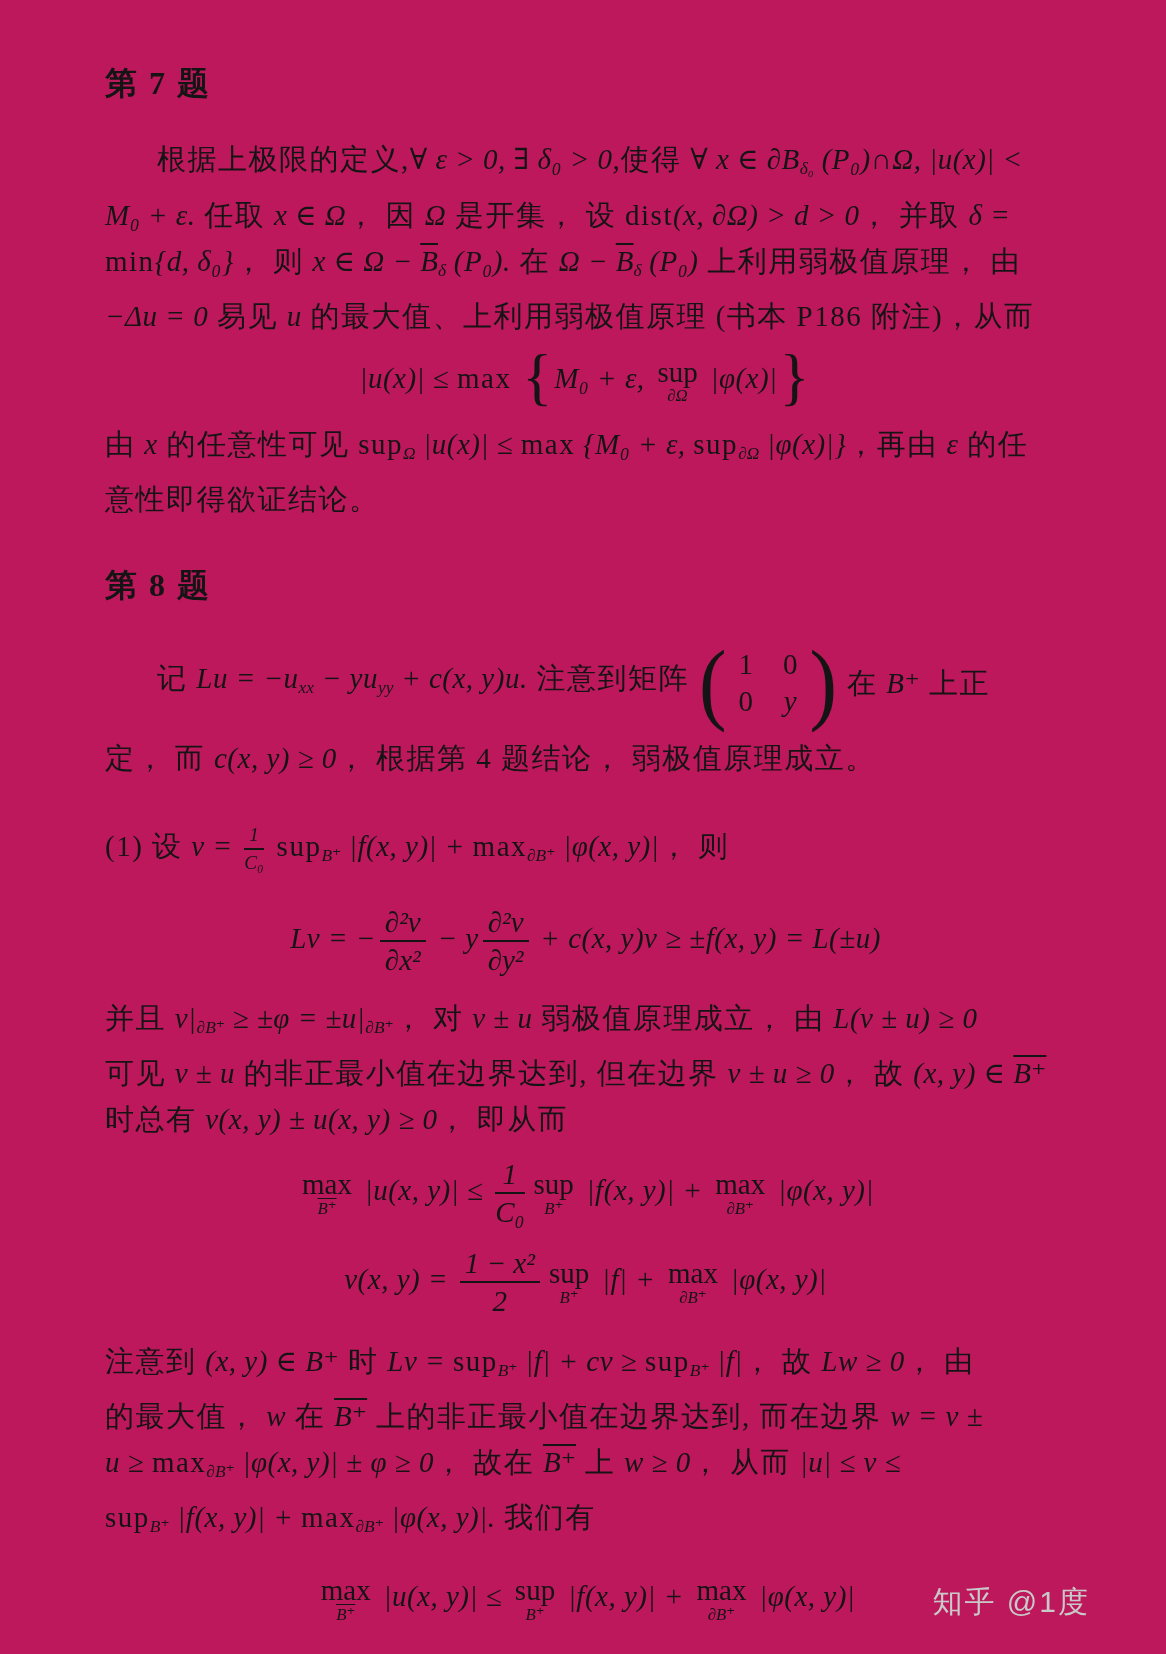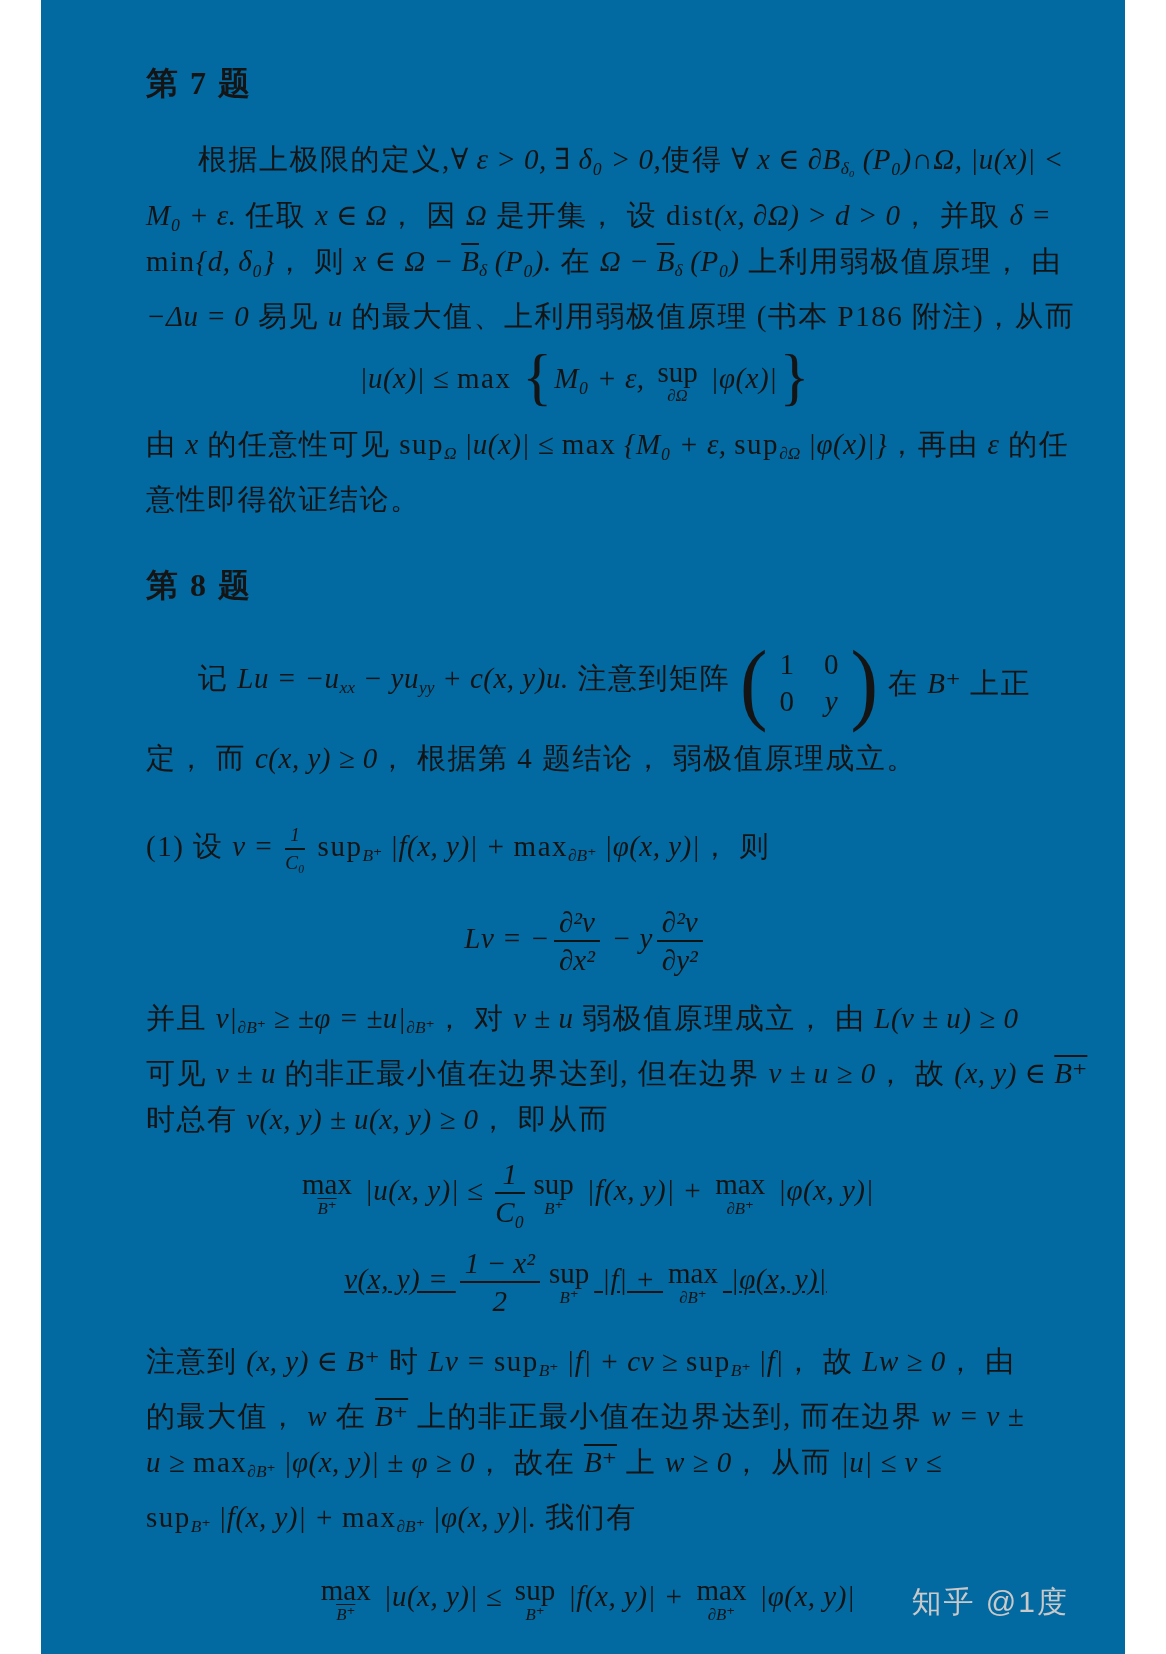--- a/index.html
+++ b/index.html
@@ -1,20 +1,20 @@
 <!DOCTYPE html>
 <html><head>
 <meta charset="utf-8">
 <style>
   html,body{margin:0;padding:0;background:#ffffff;}
   .page{
     position:relative;
-    width:1084px;height:1654px;
+    width:1166px;height:1654px;
     margin:0 auto;
-    background:#0369a1;
+    background:#be185d;
     box-sizing:border-box;
     padding:64px 100px 0 105px;
     overflow:hidden;
     font-family:"Liberation Serif","DejaVu Serif",serif;
     font-size:29px;
     color:#141414;
   }
   .stitle{
     font-size:32px;
     font-weight:bold;
@@ -46,21 +46,21 @@
   .rn-lim .lm,.rn-limov .lm{display:block;font-size:58%;font-style:italic;}
   .rn-limov .lm{text-decoration:overline;}
   
   .formula{
     text-align:center;
     line-height:1.1;
   }
   .formula.f1{margin:18px 0 16px;}
   .formula.f2{margin:22px 0 18px;}
   .formula.f3{margin:16px 0 12px;}
-  .formula.f4{margin:18px 0 20px;text-decoration:underline;}
+  .formula.f4{margin:18px 0 20px;}
   .formula.f5{margin:26px 0 0;}
   
   .tallline{
     display:flex;
     align-items:center;
     height:104px;
     white-space:nowrap;
   }
   .tallline .seg{display:block;}
   .tallline .seg.indent-seg{text-indent:52px;}
@@ -71,21 +71,21 @@
     grid-template-columns:auto auto;
     column-gap:30px;row-gap:8px;
     padding:0 12px;
     text-align:center;
     line-height:1;
   }
   .mat .mcell{display:block;}
   .mat .mcell.it{font-style:italic;}
   .watermark{
     position:absolute;
-    right:56px;top:1582px;
+    right:76px;top:1582px;
     color:#c9c9c9;
     font-size:30px;
     letter-spacing:2px;
     font-family:"Liberation Sans","DejaVu Sans",sans-serif;
   }
 </style>
 </head>
 <body>
 
 <div class="page">
@@ -119,21 +119,21 @@
         <span class="mcell it">y</span>
       </span>
       <span class="paren">)</span>
     </span>
     <span class="seg"><span class="rn-c">在 </span><span class="rn-m">B⁺</span><span class="rn-c"> 上正</span></span>
   </div>
   <div class="line"><span class="rn-c">定， 而 </span><span class="rn-m">c(x, y) ≥ 0</span><span class="rn-c">， 根据第 4 题结论， 弱极值原理成立。</span></div>
 
   <div class="line item"><span class="rn-c">(1) 设 </span><span class="rn-m">v = </span><span class="rn-frs"><span class="num">1</span><span class="den">C₀</span></span><span class="rn-c"> sup</span><span class="rn-s">B⁺</span><span class="rn-m"> |f(x, y)| + </span><span class="rn-c">max</span><span class="rn-s">∂B⁺</span><span class="rn-m"> |φ(x, y)|</span><span class="rn-c">， 则</span></div>
 
-  <div class="formula f2"><span class="rn-m">Lv = −</span><span class="rn-fr"><span class="num">∂²v</span><span class="den">∂x²</span></span><span class="rn-m"> − y</span><span class="rn-fr"><span class="num">∂²v</span><span class="den">∂y²</span></span></div>
+  <div class="formula f2"><span class="rn-m">Lv = −</span><span class="rn-fr"><span class="num">∂²v</span><span class="den">∂x²</span></span><span class="rn-m"> − y</span><span class="rn-fr"><span class="num">∂²v</span><span class="den">∂y²</span></span><span class="rn-m"> + c(x, y)v ≥ ±f(x, y) = L(±u)</span></div>
 
   <div class="para">
     <div class="line"><span class="rn-c">并且 </span><span class="rn-m">v|</span><span class="rn-s">∂B⁺</span><span class="rn-m"> ≥ ±φ = ±u|</span><span class="rn-s">∂B⁺</span><span class="rn-c">， 对 </span><span class="rn-m">v ± u</span><span class="rn-c"> 弱极值原理成立， 由 </span><span class="rn-m">L(v ± u) ≥ 0</span></div>
     <div class="line"><span class="rn-c">可见 </span><span class="rn-m">v ± u</span><span class="rn-c"> 的非正最小值在边界达到, 但在边界 </span><span class="rn-m">v ± u ≥ 0</span><span class="rn-c">， 故 </span><span class="rn-m">(x, y) ∈ </span><span class="rn-ov">B⁺</span></div>
     <div class="line"><span class="rn-c">时总有 </span><span class="rn-m">v(x, y) ± u(x, y) ≥ 0</span><span class="rn-c">， 即从而</span></div>
   </div>
 
   <div class="formula f3"><span class="rn-limov"><span class="op">max</span><span class="lm">B⁺</span></span><span class="rn-m"> |u(x, y)| ≤ </span><span class="rn-fr"><span class="num">1</span><span class="den">C₀</span></span><span class="rn-lim"><span class="op">sup</span><span class="lm">B⁺</span></span><span class="rn-m"> |f(x, y)| + </span><span class="rn-lim"><span class="op">max</span><span class="lm">∂B⁺</span></span><span class="rn-m"> |φ(x, y)|</span></div>
 
 

